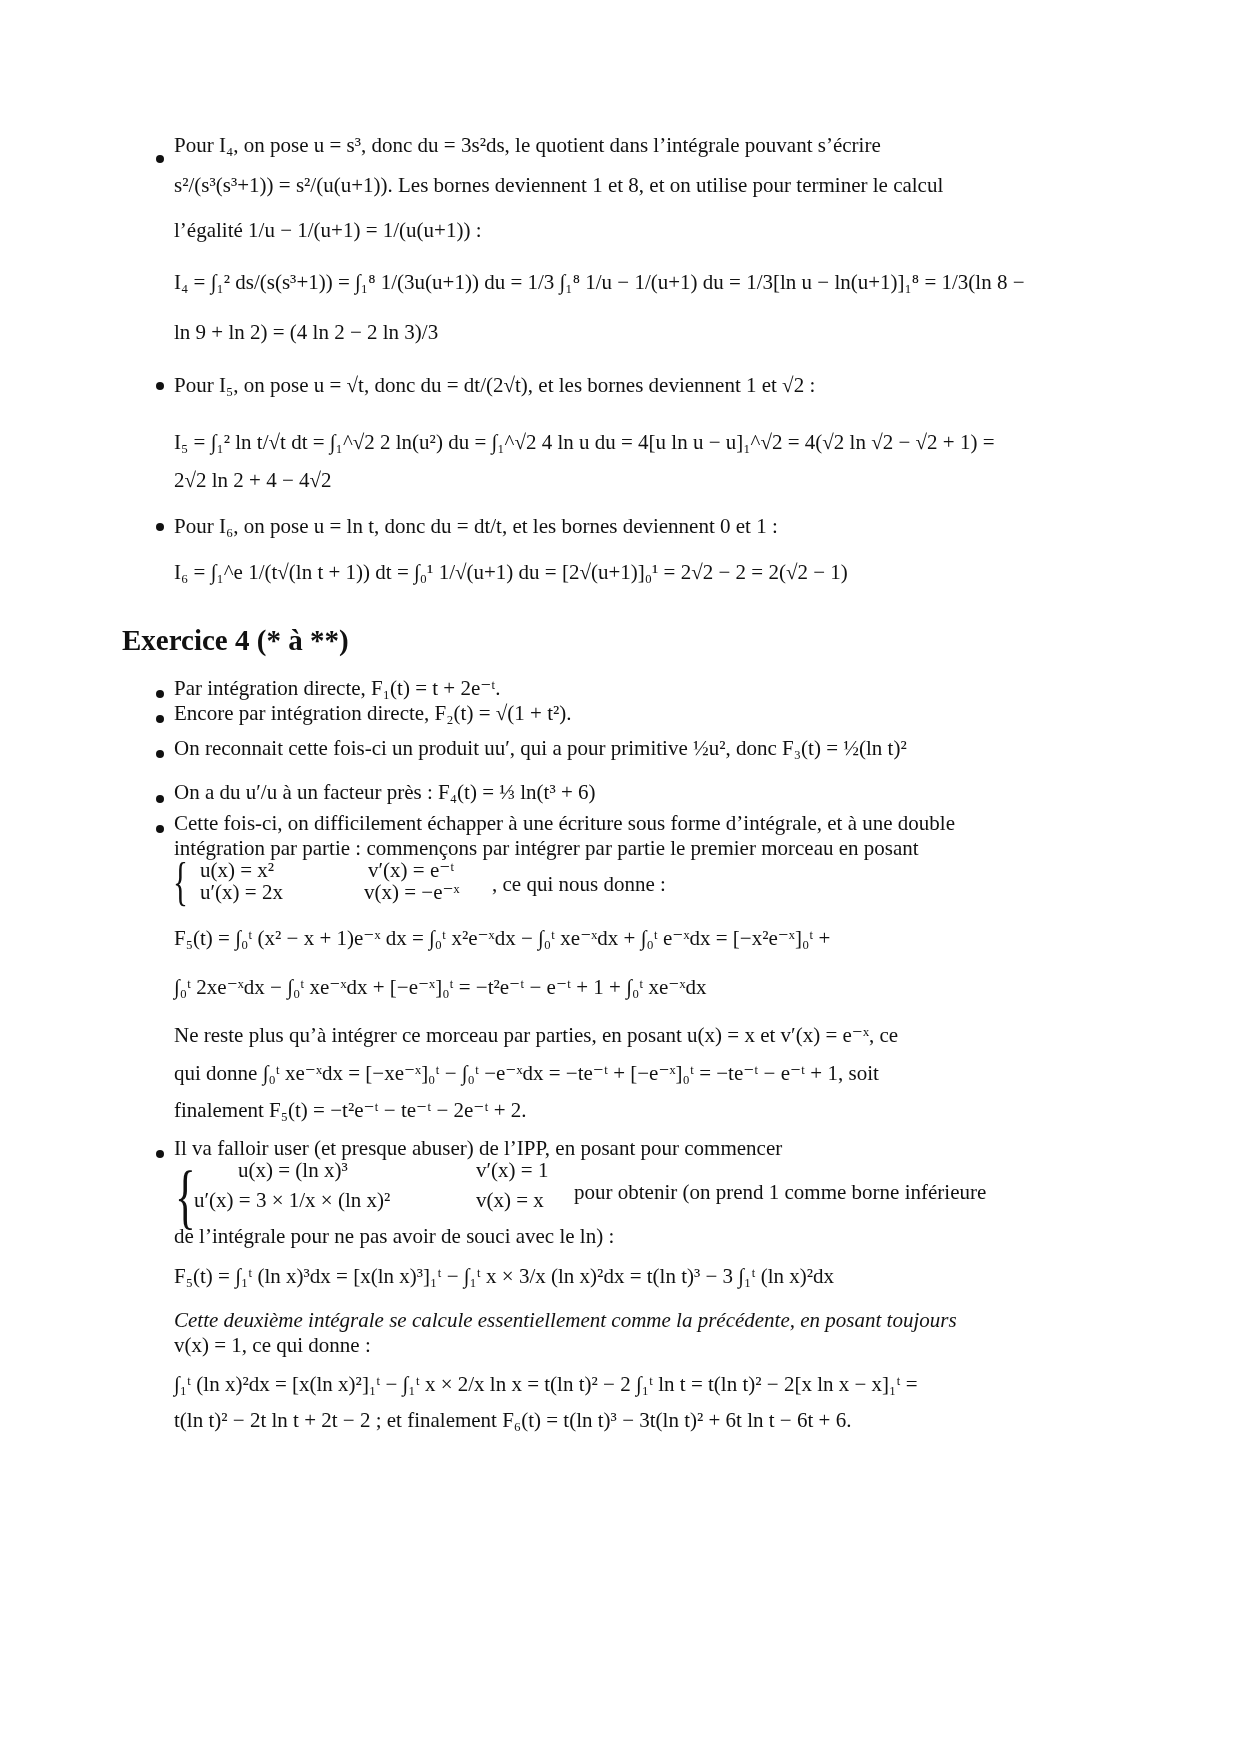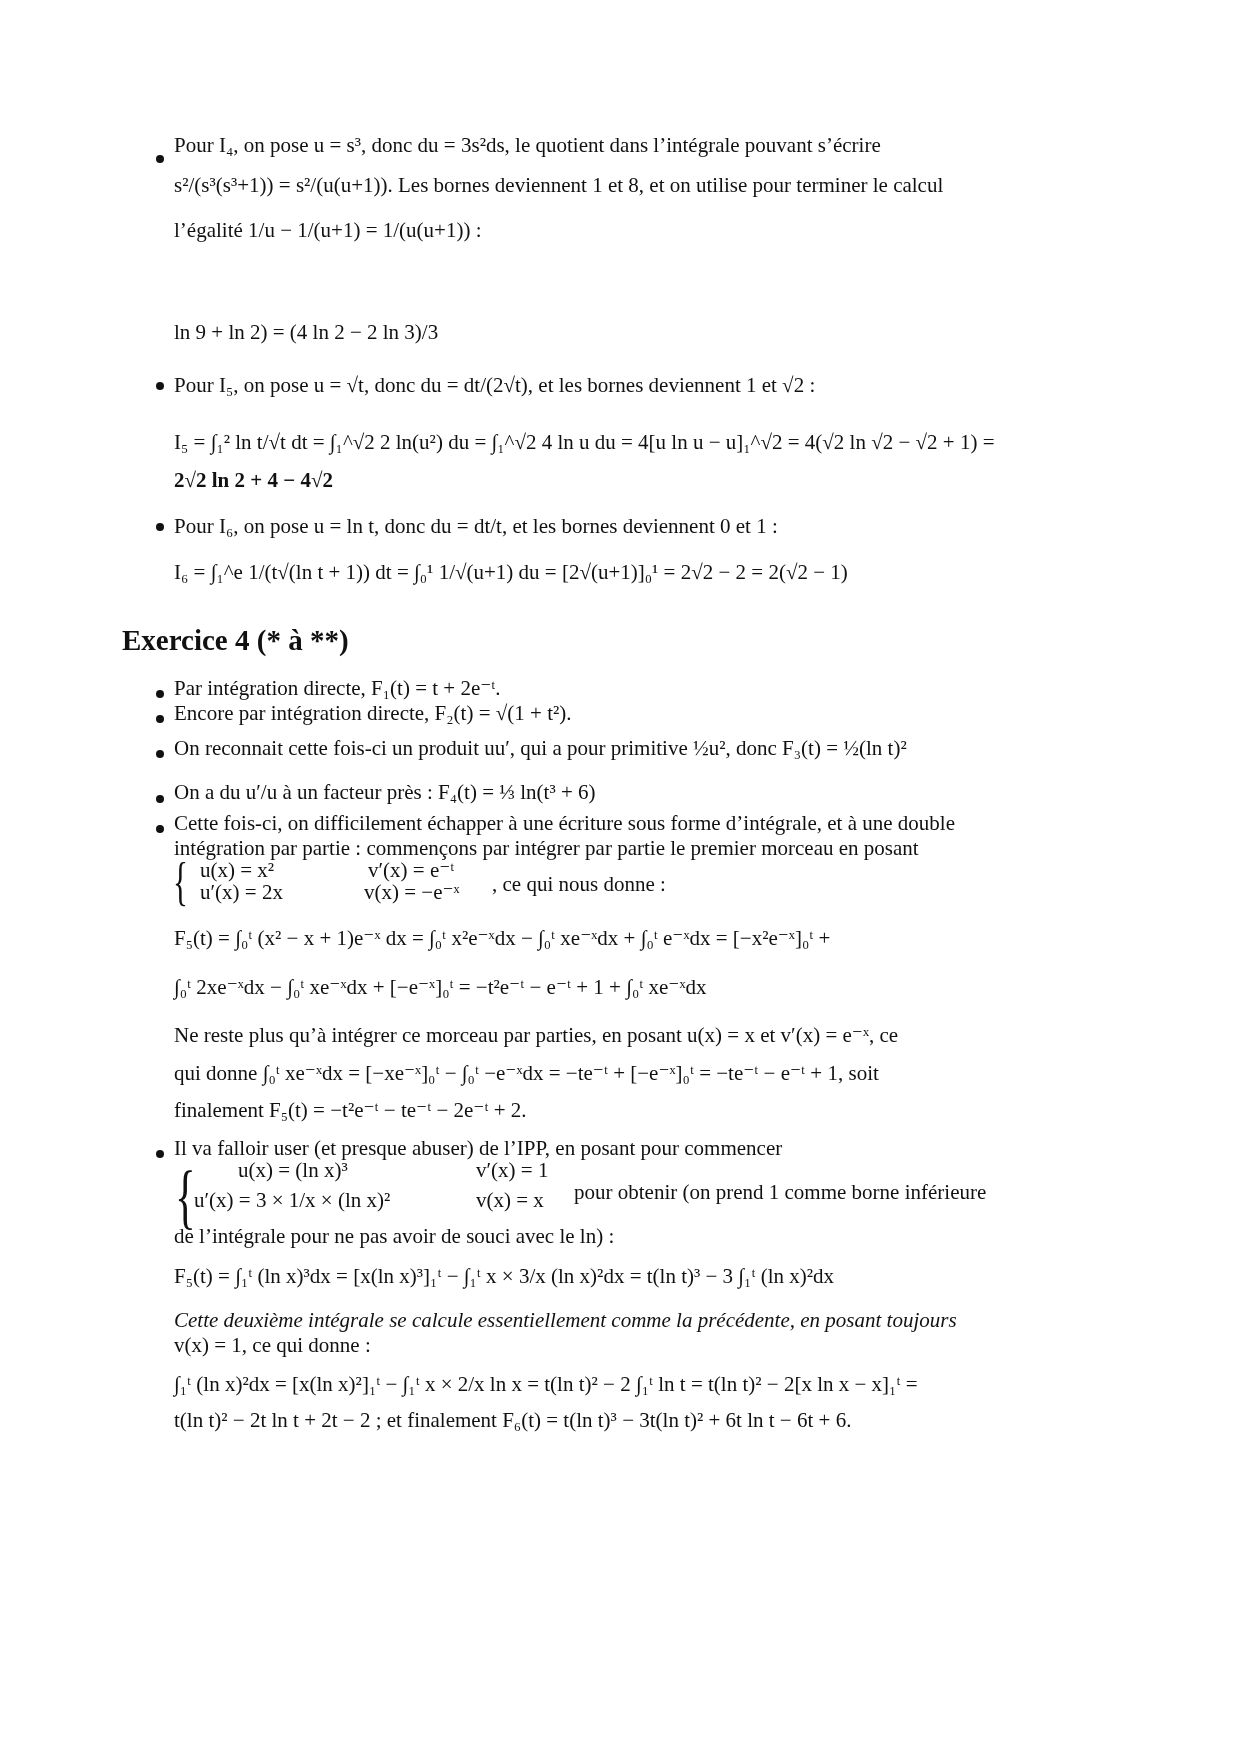--- a/index.html
+++ b/index.html
@@ -16,26 +16,27 @@
 </style>
 </head>
 <body>
 
 <div class="page">
 
   <div class="bullet" style="left:148px;top:155px;"></div>
   <div class="line" style="left:166px;top:135px;">Pour I₄, on pose u = s³, donc du = 3s²ds, le quotient dans l’intégrale pouvant s’écrire</div>
   <div class="line" style="left:166px;top:175px;">s²/(s³(s³+1)) = s²/(u(u+1)). Les bornes deviennent 1 et 8, et on utilise pour terminer le calcul</div>
   <div class="line" style="left:166px;top:220px;">l’égalité 1/u − 1/(u+1) = 1/(u(u+1)) :</div>
+  <div class="line" style="left:166px;top:272px;">I₄ = ∫₁² ds/(s(s³+1)) = ∫₁⁸ 1/(3u(u+1)) du = 1/3 ∫₁⁸ 1/u − 1/(u+1) du = 1/3[ln u − ln(u+1)]₁⁸ = 1/3(ln 8 −</div>
   <div class="line" style="left:166px;top:322px;">ln 9 + ln 2) = (4 ln 2 − 2 ln 3)/3</div>
 
   <div class="bullet" style="left:148px;top:382px;"></div>
   <div class="line" style="left:166px;top:375px;">Pour I₅, on pose u = √t, donc du = dt/(2√t), et les bornes deviennent 1 et √2 :</div>
   <div class="line" style="left:166px;top:432px;text-align:center;">I₅ = ∫₁² ln t/√t dt = ∫₁^√2 2 ln(u²) du = ∫₁^√2 4 ln u du = 4[u ln u − u]₁^√2 = 4(√2 ln √2 − √2 + 1) =</div>
-  <div class="line" style="left:166px;top:470px;font-weight:bold;">2√2 ln 2 + 4 − 4√2</div>
+  <div class="line" style="left:166px;top:470px;">2√2 ln 2 + 4 − 4√2</div>
 
   <div class="bullet" style="left:148px;top:523px;"></div>
   <div class="line" style="left:166px;top:516px;">Pour I₆, on pose u = ln t, donc du = dt/t, et les bornes deviennent 0 et 1 :</div>
   <div class="line" style="left:166px;top:562px;">I₆ = ∫₁^e 1/(t√(ln t + 1)) dt = ∫₀¹ 1/√(u+1) du = [2√(u+1)]₀¹ = 2√2 − 2 = 2(√2 − 1)</div>
 
   <div class="line heading" style="left:114px;top:626px;">Exercice 4 (* à **)</div>
 
   <div class="bullet" style="left:148px;top:690px;"></div>
   <div class="line" style="left:166px;top:678px;">Par intégration directe, F₁(t) = t + 2e⁻ᵗ.</div>
   <div class="bullet" style="left:148px;top:715px;"></div>

